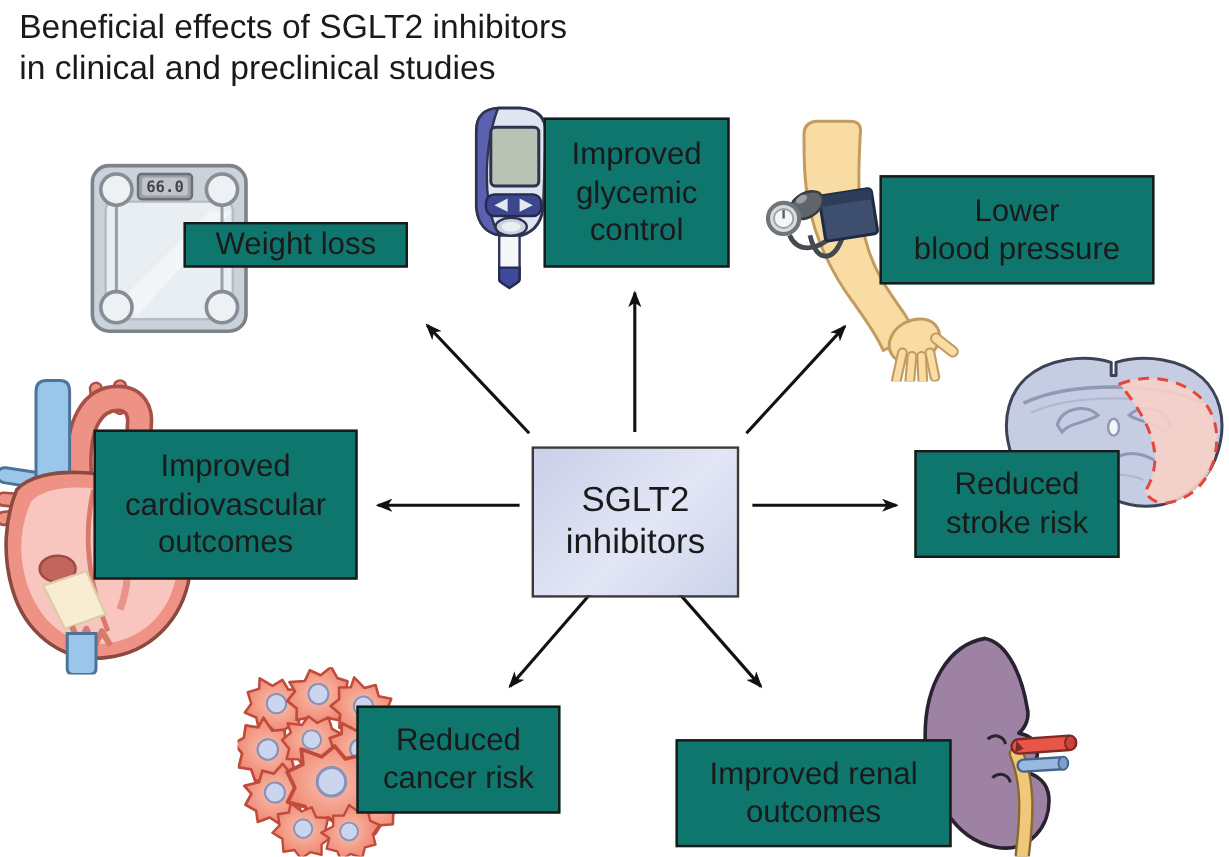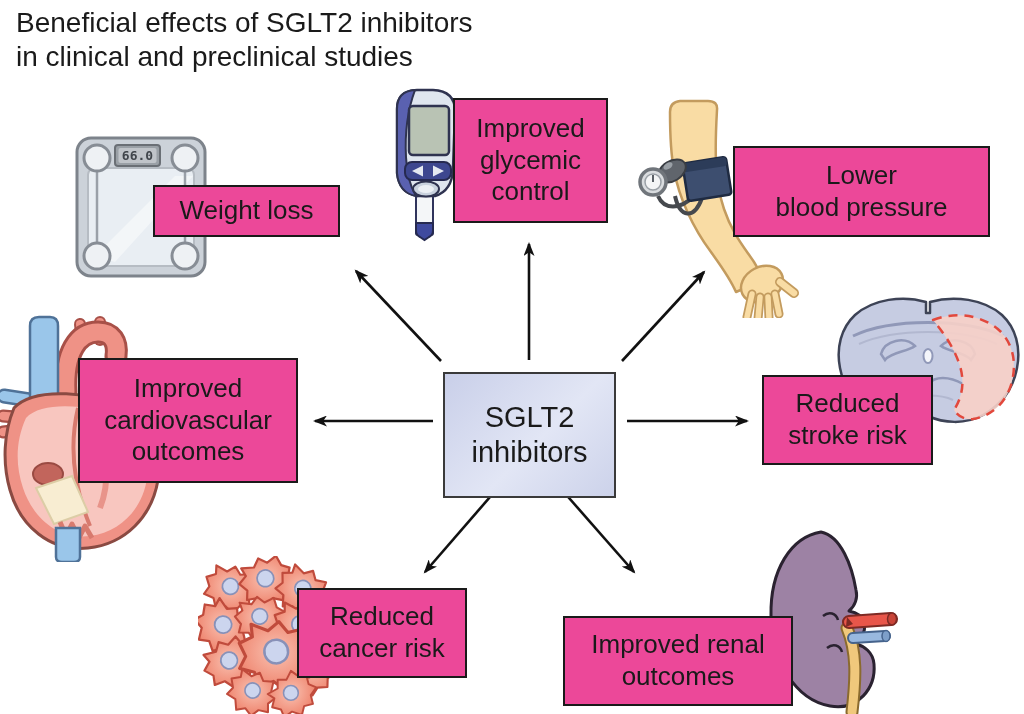--- a/index.html
+++ b/index.html
@@ -5,27 +5,27 @@
   html,body{margin:0;padding:0;background:#ffffff;}
   #canvas{
     position:relative;width:1024px;height:714px;background:#ffffff;overflow:hidden;
     font-family:"Liberation Sans","DejaVu Sans",sans-serif;color:#1a1a1a;
   }
   .title{
     position:absolute;top:6px;left:16px;width:100%;text-align:left;
     font-size:28px;line-height:1.22;white-space:pre-line;color:#1a1a1a;z-index:4;
   }
   .label-box{
-    position:absolute;background:#ec4899;border:2px solid #1a1a1a;
+    position:absolute;background:#0f766e;border:2px solid #1a1a1a;
     display:flex;align-items:center;justify-content:center;text-align:center;
     font-size:26px;line-height:1.22;white-space:pre-line;z-index:3;box-sizing:border-box;
   }
-  #box-weight-loss   {left:153px;top:185px;width:187px;height:52px;}
+  #box-weight-loss   {left:153px;top:185px;width:187px;height:38px;}
   #box-glycemic      {left:453px;top:98px; width:155px;height:125px;}
-  #box-blood-pressure{left:733px;top:146px;width:257px;height:91px;justify-content:center;}
+  #box-blood-pressure{left:733px;top:146px;width:229px;height:91px;justify-content:center;}
   #box-stroke        {left:762px;top:375px;width:171px;height:90px;}
   #box-cardiovascular{left:78px; top:358px;width:220px;height:125px;}
   #box-cancer        {left:297px;top:588px;width:170px;height:90px;}
   #box-renal         {left:563px;top:588px;width:230px;height:90px;margin-top:28px;}
   .center-box{
     position:absolute;left:443px;top:372px;width:173px;height:126px;
     background:linear-gradient(135deg,#c9cfe9 0%,#e2e6f5 55%,#ccd2ea 100%);
     border:2.5px solid #3a3a3a;display:flex;align-items:center;justify-content:center;
     text-align:center;font-size:29px;line-height:1.2;white-space:pre-line;z-index:3;box-sizing:border-box;
   }

